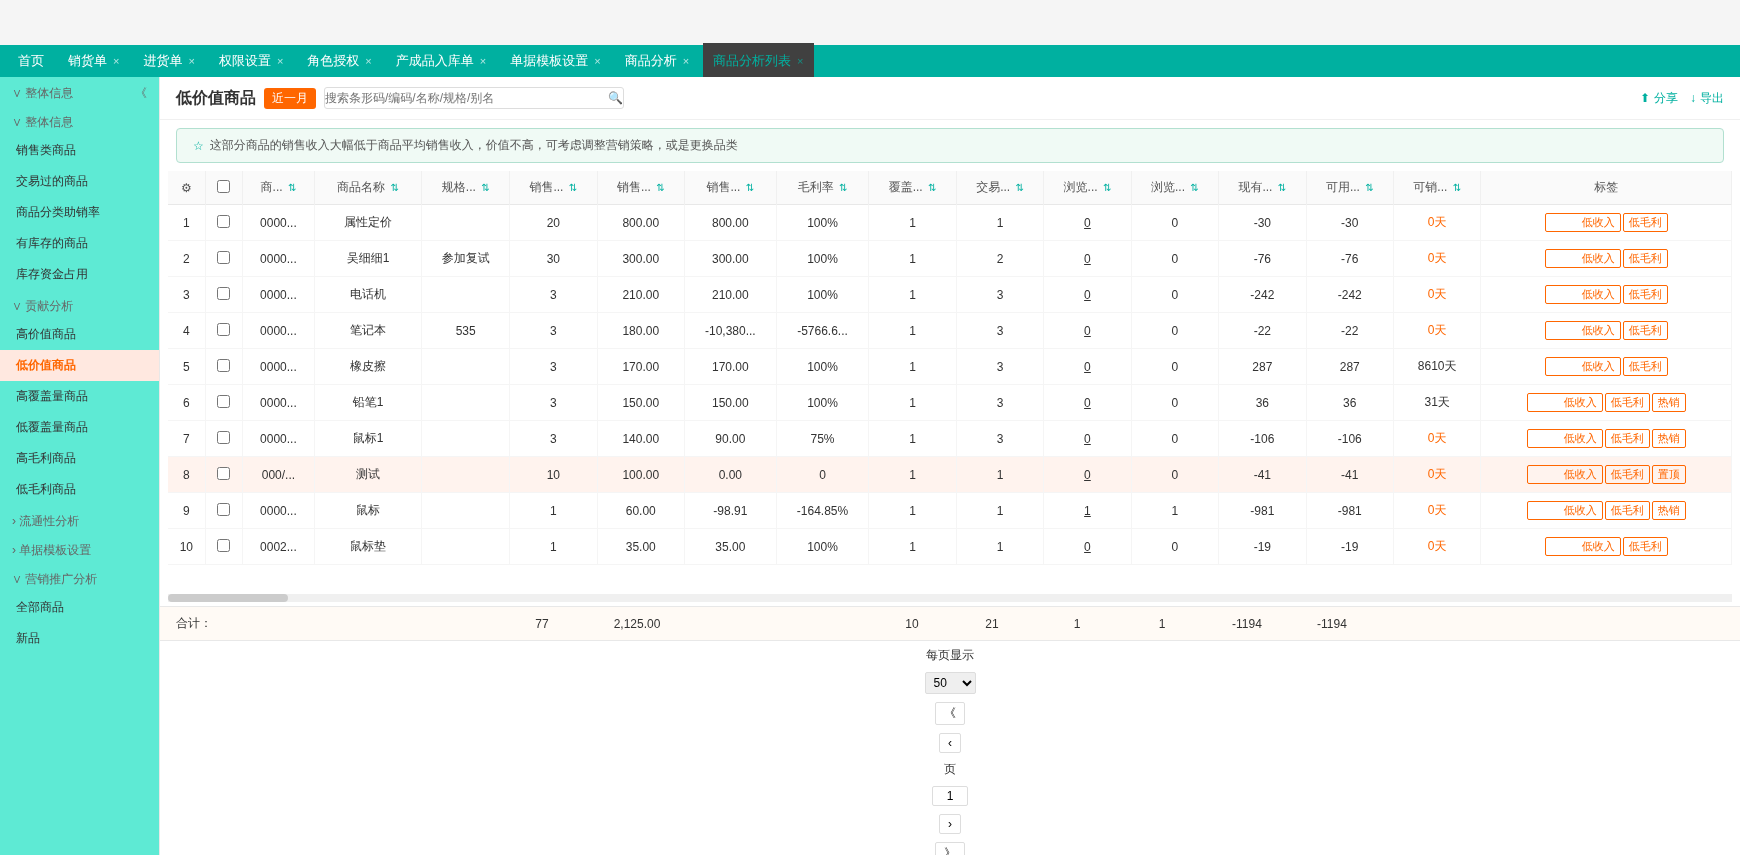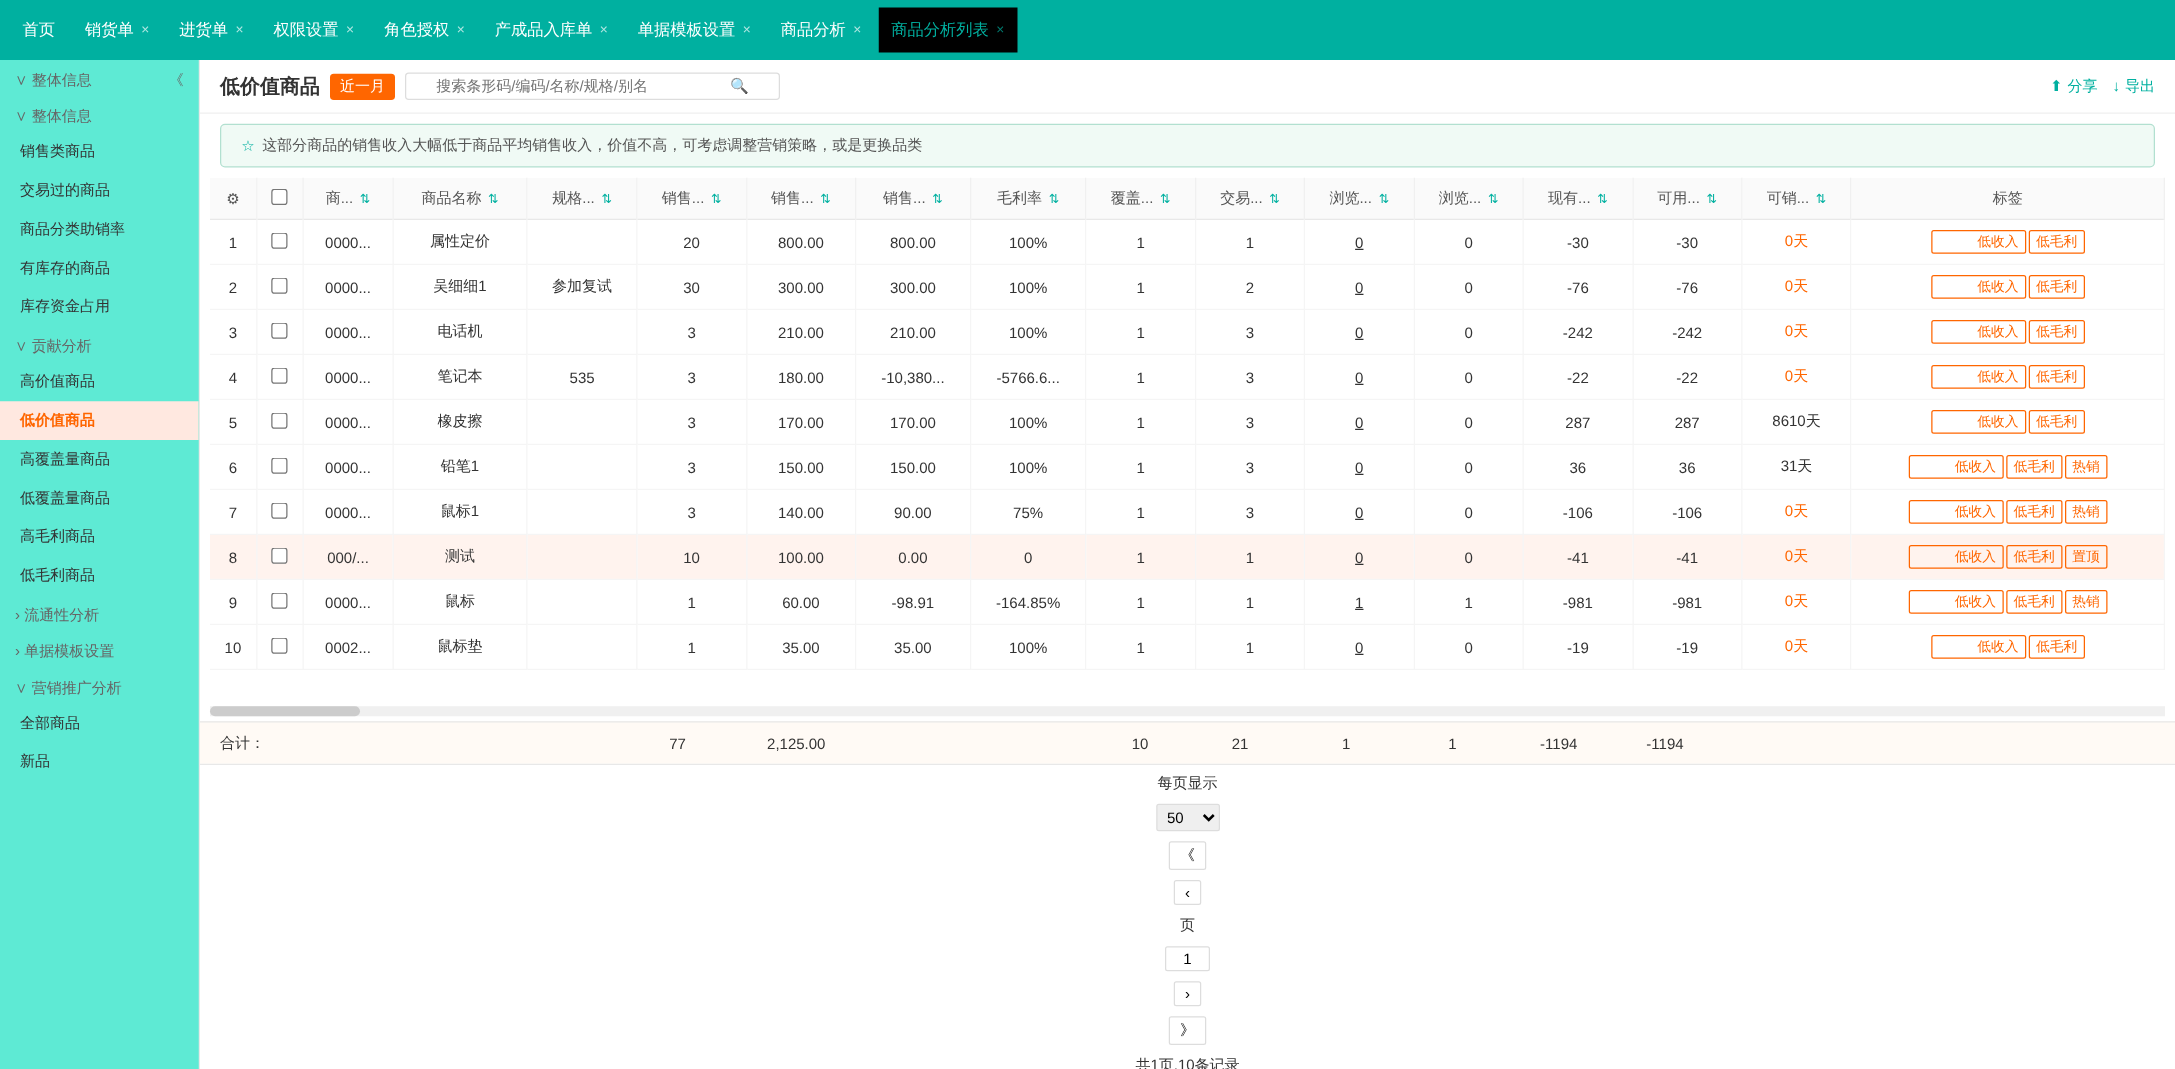--- a/index.html
+++ b/index.html
@@ -3,35 +3,36 @@
   <meta charset="utf-8">
   <style>
     * { box-sizing: border-box; margin: 0; padding: 0; }
     body { font-family: 'Microsoft YaHei', Arial, sans-serif; font-size: 12px; background: #f5f5f5; color: #333; overflow: hidden; }
 
     
     .top-nav {
       background: #00b0a0;
       display: flex;
       align-items: center;
-      height: 48px;
+      height: 32px;
       padding: 16px 8px;
       gap: 4px;
+      margin-top: 45px;
     }
     .nav-item {
       color: #fff;
       padding: 0 10px;
       height: 36px;
       display: flex;
       align-items: center;
       cursor: pointer;
       font-size: 13px;
       white-space: nowrap;
     }
-    .nav-item.active { background: #000000; color: #00b0a0; }
+    .nav-item.active { background: #404040; color: #00b0a0; }
     .nav-item .close-x { margin-left: 6px; font-size: 11px; opacity: 0.7; }
 
     
     .main-layout {
       display: flex;
       height: calc(855px - 36px);
     }
 
     
     .sidebar {
@@ -87,21 +88,21 @@
       border-radius: 3px;
       padding: 2px 8px;
       font-size: 12px;
       cursor: pointer;
     }
     .search-box {
       display: flex;
       align-items: center;
       border: 1px solid #ddd;
       border-radius: 3px;
-      padding: 3px 24px;
+      padding: 3px 0;
       gap: 4px;
       flex: 1;
       max-width: 300px;
       justify-content: space-between;
     }
     .search-box input {
       border: none;
       outline: none;
       font-size: 12px;
       color: #999;

